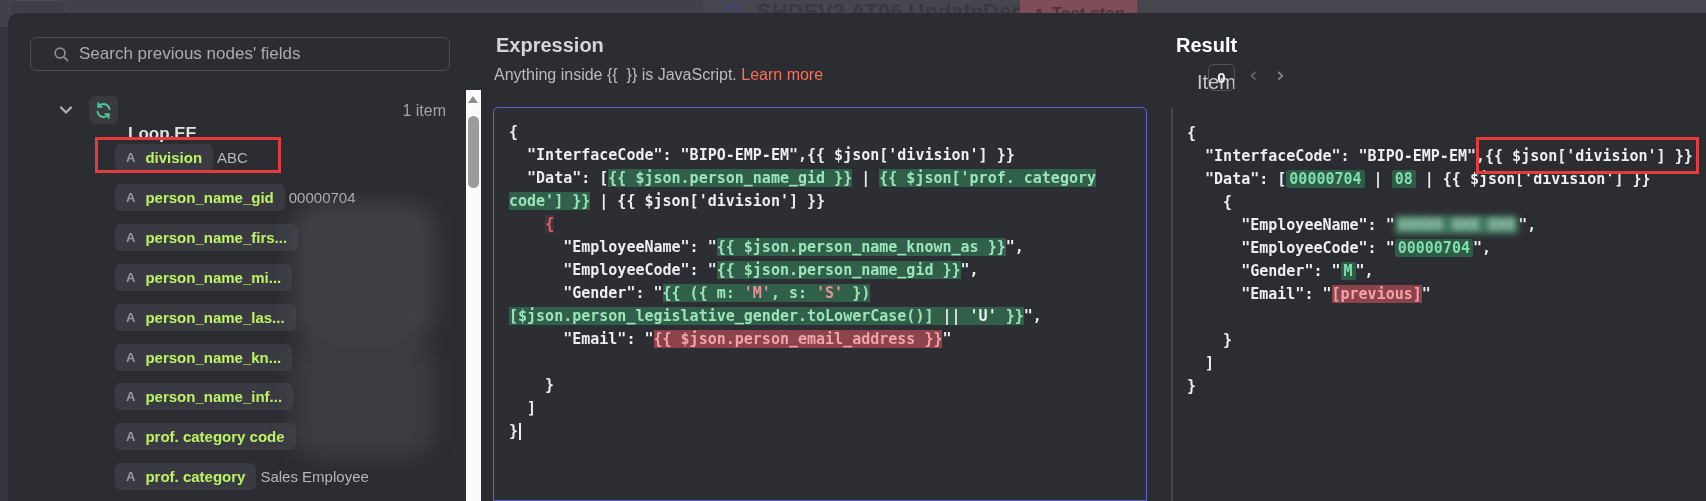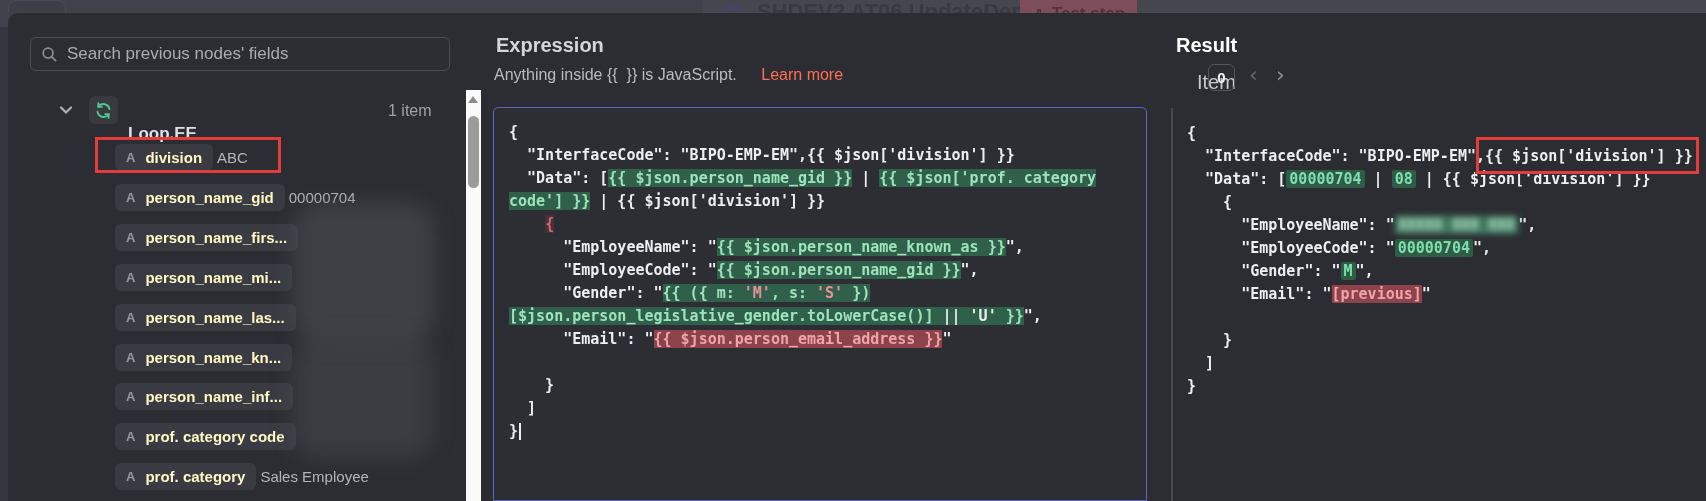--- a/index.html
+++ b/index.html
@@ -20,60 +20,60 @@
                display:flex; align-items:flex-end; justify-content:center; gap:6px; padding-bottom:4px; cursor:pointer;}
   .test-step svg { margin-bottom:1px; }
 
   
   .modal { position:absolute; left:8px; top:13px; width:1698px; height:488px;
            background:#2c2d32; border-radius:10px 0 0 0; }
 
   
   .search-box { position:absolute; left:22px; top:24px; width:420px; height:34px;
                 border:1px solid #4b4c54; border-radius:6px; display:flex; align-items:center;
-                padding:0 10px; gap:9px; background:#2c2d32; }
+                padding:0 22px; gap:9px; background:#2c2d32; }
   .search-box input { flex:1; background:transparent; border:none; outline:none;
                       color:#cfd1d6; font-size:17px; font-family:"Liberation Sans",sans-serif; }
   .search-box input::placeholder { color:#a9acb3; opacity:1; }
 
   .tree-row { position:absolute; left:50px; top:80px; height:34px; display:flex;
               align-items:center; cursor:pointer; }
   .tree-chevron { width:16px; height:16px; margin-right:15px; }
   .loop-icon-box { width:29px; height:28px; background:#383a40; border-radius:6px;
                    display:flex; align-items:center; justify-content:center; margin-right:10px; }
   .node-label { color:#e0e1e4; font-size:17px; font-weight:600;margin-top:48px; }
-  .node-count { position:absolute; left:380px; top:89px; width:58px; 
+  .node-count { position:absolute; left:380px; top:89px; width:58px; text-align:right;
                 color:#9fa2a8; font-size:16px; }
 
   .field-row { position:absolute; left:107px; display:flex; align-items:center; cursor:grab; }
   .pill { display:inline-flex; align-items:center; height:27px; background:#3a3b42;
           border-radius:6px; padding:0 11px; gap:10px; }
   .ficon { color:#9699a1; font-weight:700; font-size:13px; }
-  .fname { color:#fef9c3; font-weight:600; font-size:15px; white-space:nowrap;text-align:center; }
+  .fname { color:#bef264; font-weight:600; font-size:15px; white-space:nowrap;text-align:center; }
   .fvalue { color:#b4b6bc; font-size:15px; margin-left:4px; white-space:nowrap; }
 
   .smudge { position:absolute; border-radius:26px; filter:blur(10px); pointer-events:none; }
   .s1 { left:286px; top:190px; width:140px; height:140px; background:rgba(86,88,96,.45); }
   .s2 { left:284px; top:325px; width:142px; height:120px; background:rgba(80,82,90,.40); }
 
   .annotation { position:absolute; border:3px solid #e23c3c; pointer-events:none; z-index:30; }
   .anno-left { left:87px; top:124px; width:186px; height:36px; }
   .anno-result { left:1468px; top:124px; width:223px; height:37px; }
 
   .vscroll { position:absolute; left:458px; top:77px; width:15px; height:411px; background:#fafafa; }
   .vscroll .arrow { position:absolute; left:2px; top:6px; width:0; height:0;
                     border-left:5px solid transparent; border-right:5px solid transparent;
                     border-bottom:7px solid #8a8a8a; }
   .vscroll .thumb { position:absolute; left:2px; top:26px; width:11px; height:72px;
                     background:#9b9b9b; border-radius:6px; }
 
   
   .expr-title { position:absolute; left:488px; top:21px; font-size:20px; font-weight:700; color:#d5d6da; }
   .expr-sub { position:absolute; left:486px; top:53px; font-size:16px; color:#b9bbc1; white-space:pre; }
-  .learn-more { color:#ff6e56; cursor:pointer; text-decoration:none;margin-left:20px; }
+  .learn-more { color:#ff6e56; cursor:pointer; text-decoration:none; }
   .editor { position:absolute; left:485px; top:94px; width:654px; height:394px;
             border:1px solid #6064c4; border-radius:5px 5px 0 0; background:#2d2e33;
             padding:13px 15px; overflow:hidden; cursor:text; }
 
   .code { font-family:"DejaVu Sans Mono", monospace; font-size:15px; font-weight:700;
           line-height:23px; }
   .code-line { white-space:pre; min-height:23px; }
   .seg-plain { color:#eceef0; }
   .seg-expr  { background:#31604a; color:#9ce4bc; }
   .seg-exprs { background:#31604a; color:#e8909a; }

